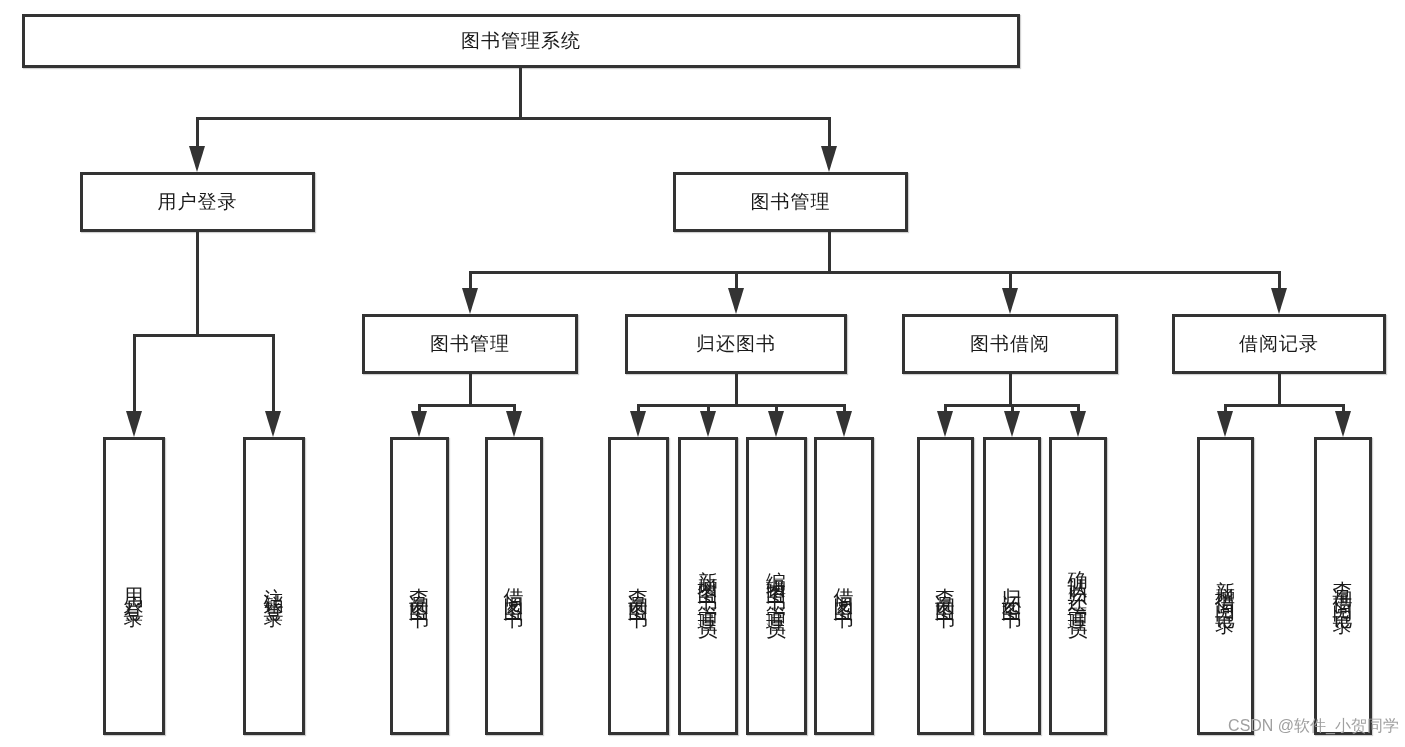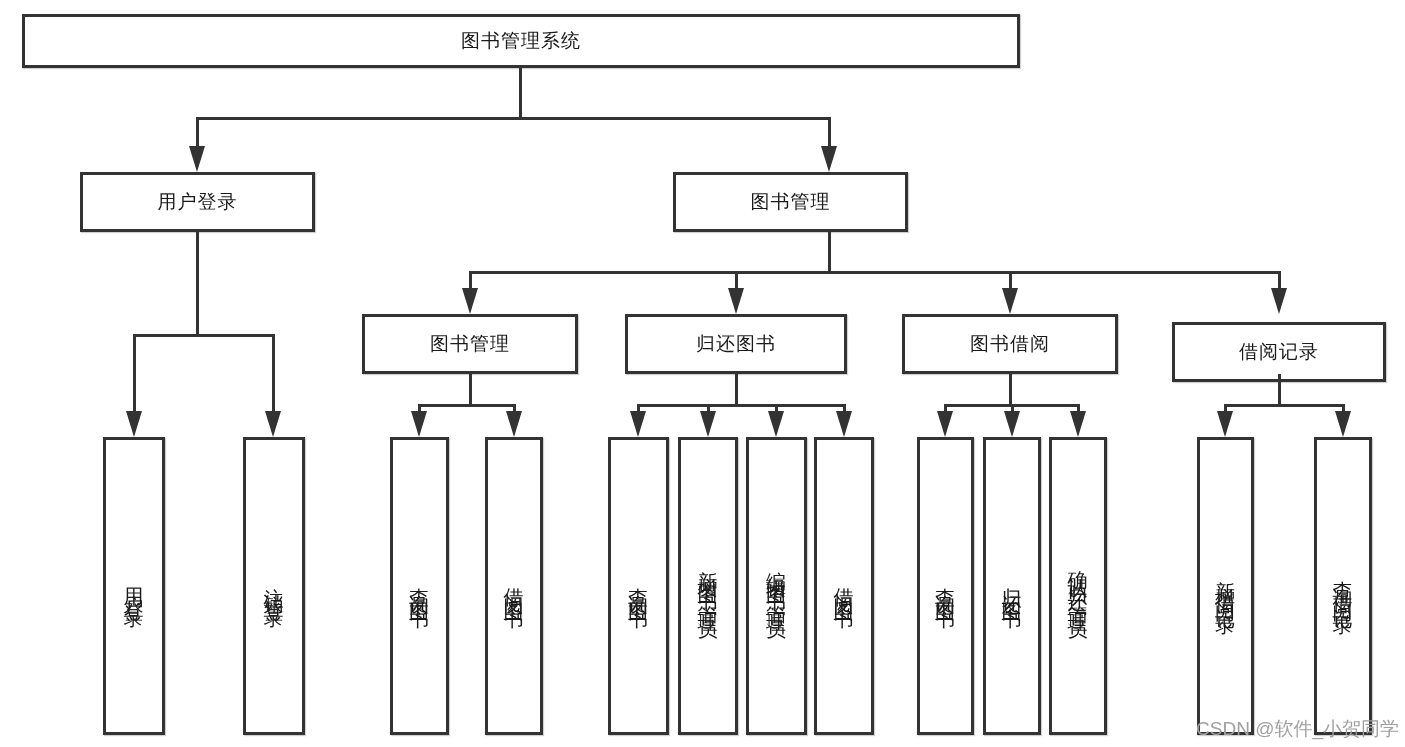--- a/index.html
+++ b/index.html
@@ -19,21 +19,21 @@
   }
   .vl{position:absolute;width:3px;background:#333333;}
   .hl{position:absolute;height:3px;background:#333333;}
   .arr{
     position:absolute;width:0;height:0;
     border-left:8px solid transparent;border-right:8px solid transparent;
     border-top:26px solid #333333;
   }
   .watermark{
     position:absolute;top:716px;right:6px;z-index:5;
-    color:#a0a0a0;font-size:19px;white-space:nowrap;
+    color:#a0a0a0;font-size:16px;white-space:nowrap;
   }
 </style>
 </head>
 <body>
 
 <div class="canvas">
 
   <div class="box" style="left:22px;top:14px;width:998px;height:54px">
     <span>图书管理系统</span>
   </div>
@@ -72,21 +72,21 @@
 
   <div class="box" style="left:362px;top:314px;width:216px;height:60px">
     <span>图书管理</span>
   </div>
   <div class="box" style="left:625px;top:314px;width:222px;height:60px">
     <span>归还图书</span>
   </div>
   <div class="box" style="left:902px;top:314px;width:216px;height:60px">
     <span>图书借阅</span>
   </div>
-  <div class="box" style="left:1172px;top:322px;width:214px;height:60px">
+  <div class="box" style="left:1172px;top:314px;width:214px;height:60px">
     <span>借阅记录</span>
   </div>
 
   <div class="vl" style="left:469px;top:374px;height:33px"></div>
   <div class="hl" style="left:418px;top:404px;width:98px"></div>
   <div class="vl" style="left:418px;top:404px;height:12px"></div>
   <div class="arr" style="left:411px;top:411px"></div>
   <div class="vl" style="left:513px;top:404px;height:12px"></div>
   <div class="arr" style="left:506px;top:411px"></div>
 

